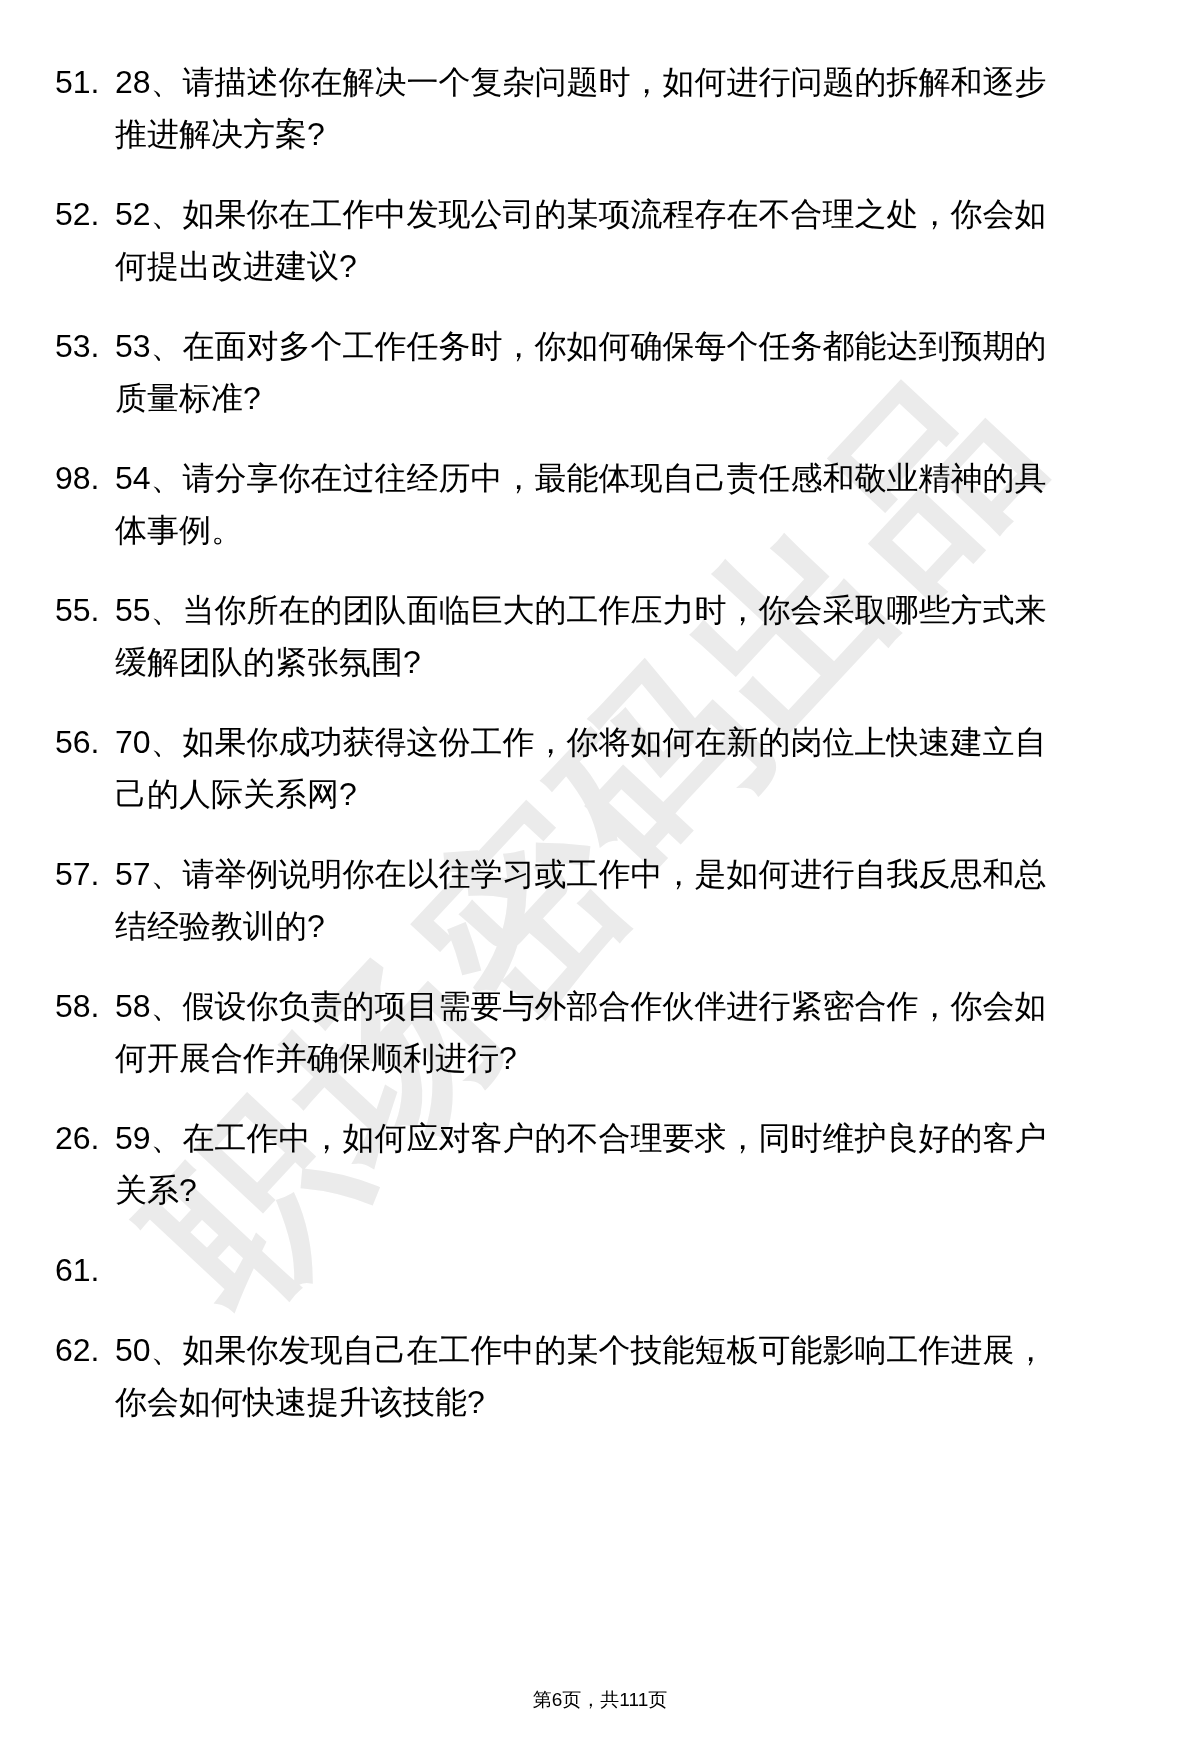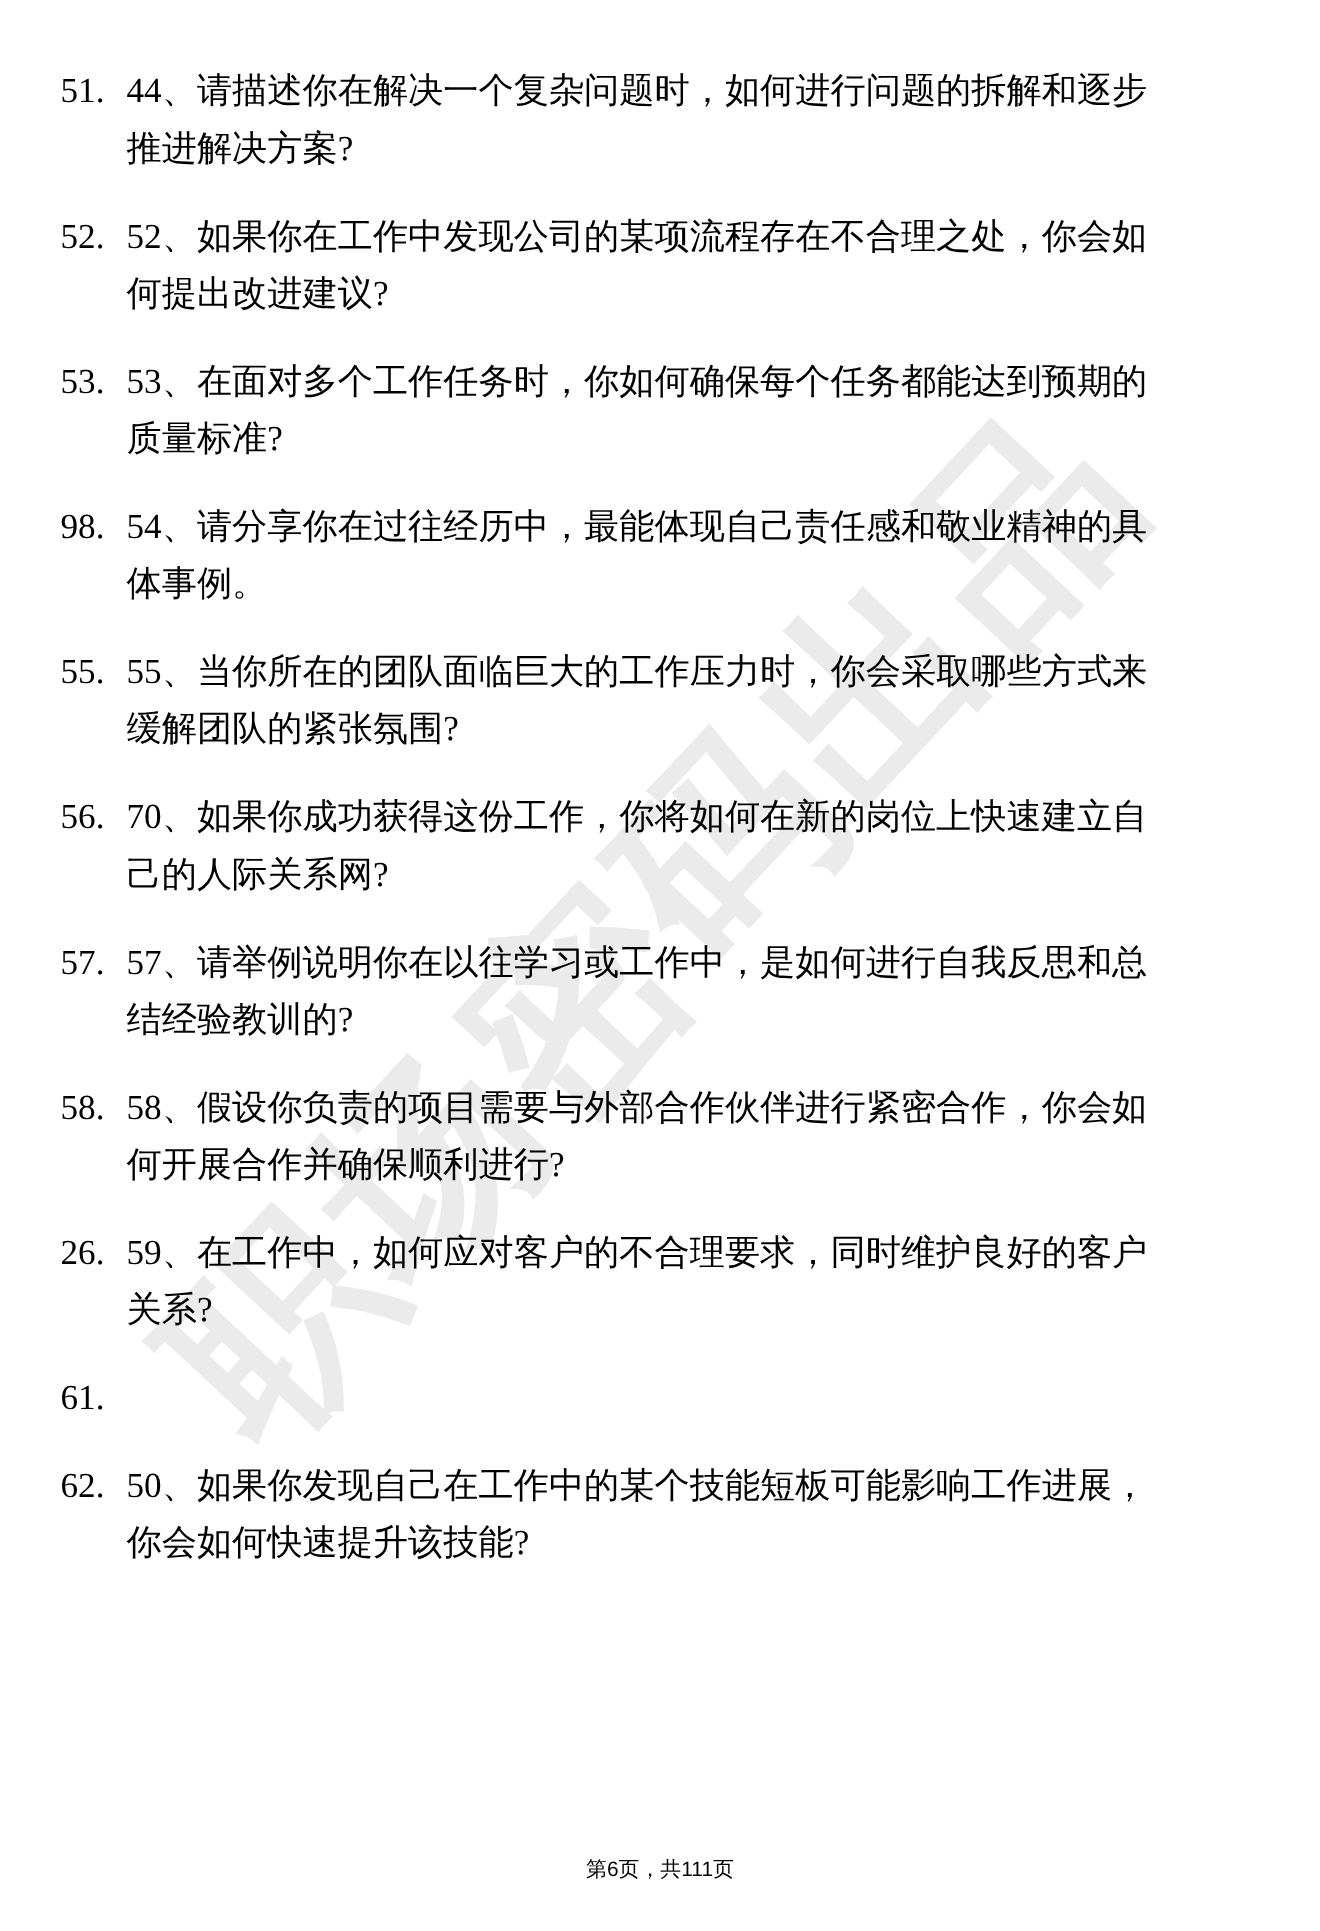--- a/index.html
+++ b/index.html
@@ -30,21 +30,20 @@
     position: relative;
     z-index: 1;
     padding: 56px 0 0 55px;
   }
   .q-item {
     display: flex;
     align-items: flex-start;
     margin-bottom: 28px;
     font-size: 32px;
     line-height: 52px;
-    font-family: Liberation Serif, serif;
   }
   .q-marker {
     flex: none;
     width: 60px;
     white-space: nowrap;
   }
   .q-text {
     width: 935px;
     word-break: normal;
   }
@@ -64,21 +63,21 @@
 <body>
 
 <div class="page">
 
   <div class="watermark">职场密码出品</div>
 
   <div class="content">
 
     <div class="q-item">
       <div class="q-marker">51.</div>
-      <div class="q-text">44、请描述你在解决一个复杂问题时，如何进行问题的拆解和逐步推进解决方案?</div>
+      <div class="q-text">28、请描述你在解决一个复杂问题时，如何进行问题的拆解和逐步推进解决方案?</div>
     </div>
 
     <div class="q-item">
       <div class="q-marker">52.</div>
       <div class="q-text">52、如果你在工作中发现公司的某项流程存在不合理之处，你会如何提出改进建议?</div>
     </div>
 
     <div class="q-item">
       <div class="q-marker">53.</div>
       <div class="q-text">53、在面对多个工作任务时，你如何确保每个任务都能达到预期的质量标准?</div>

